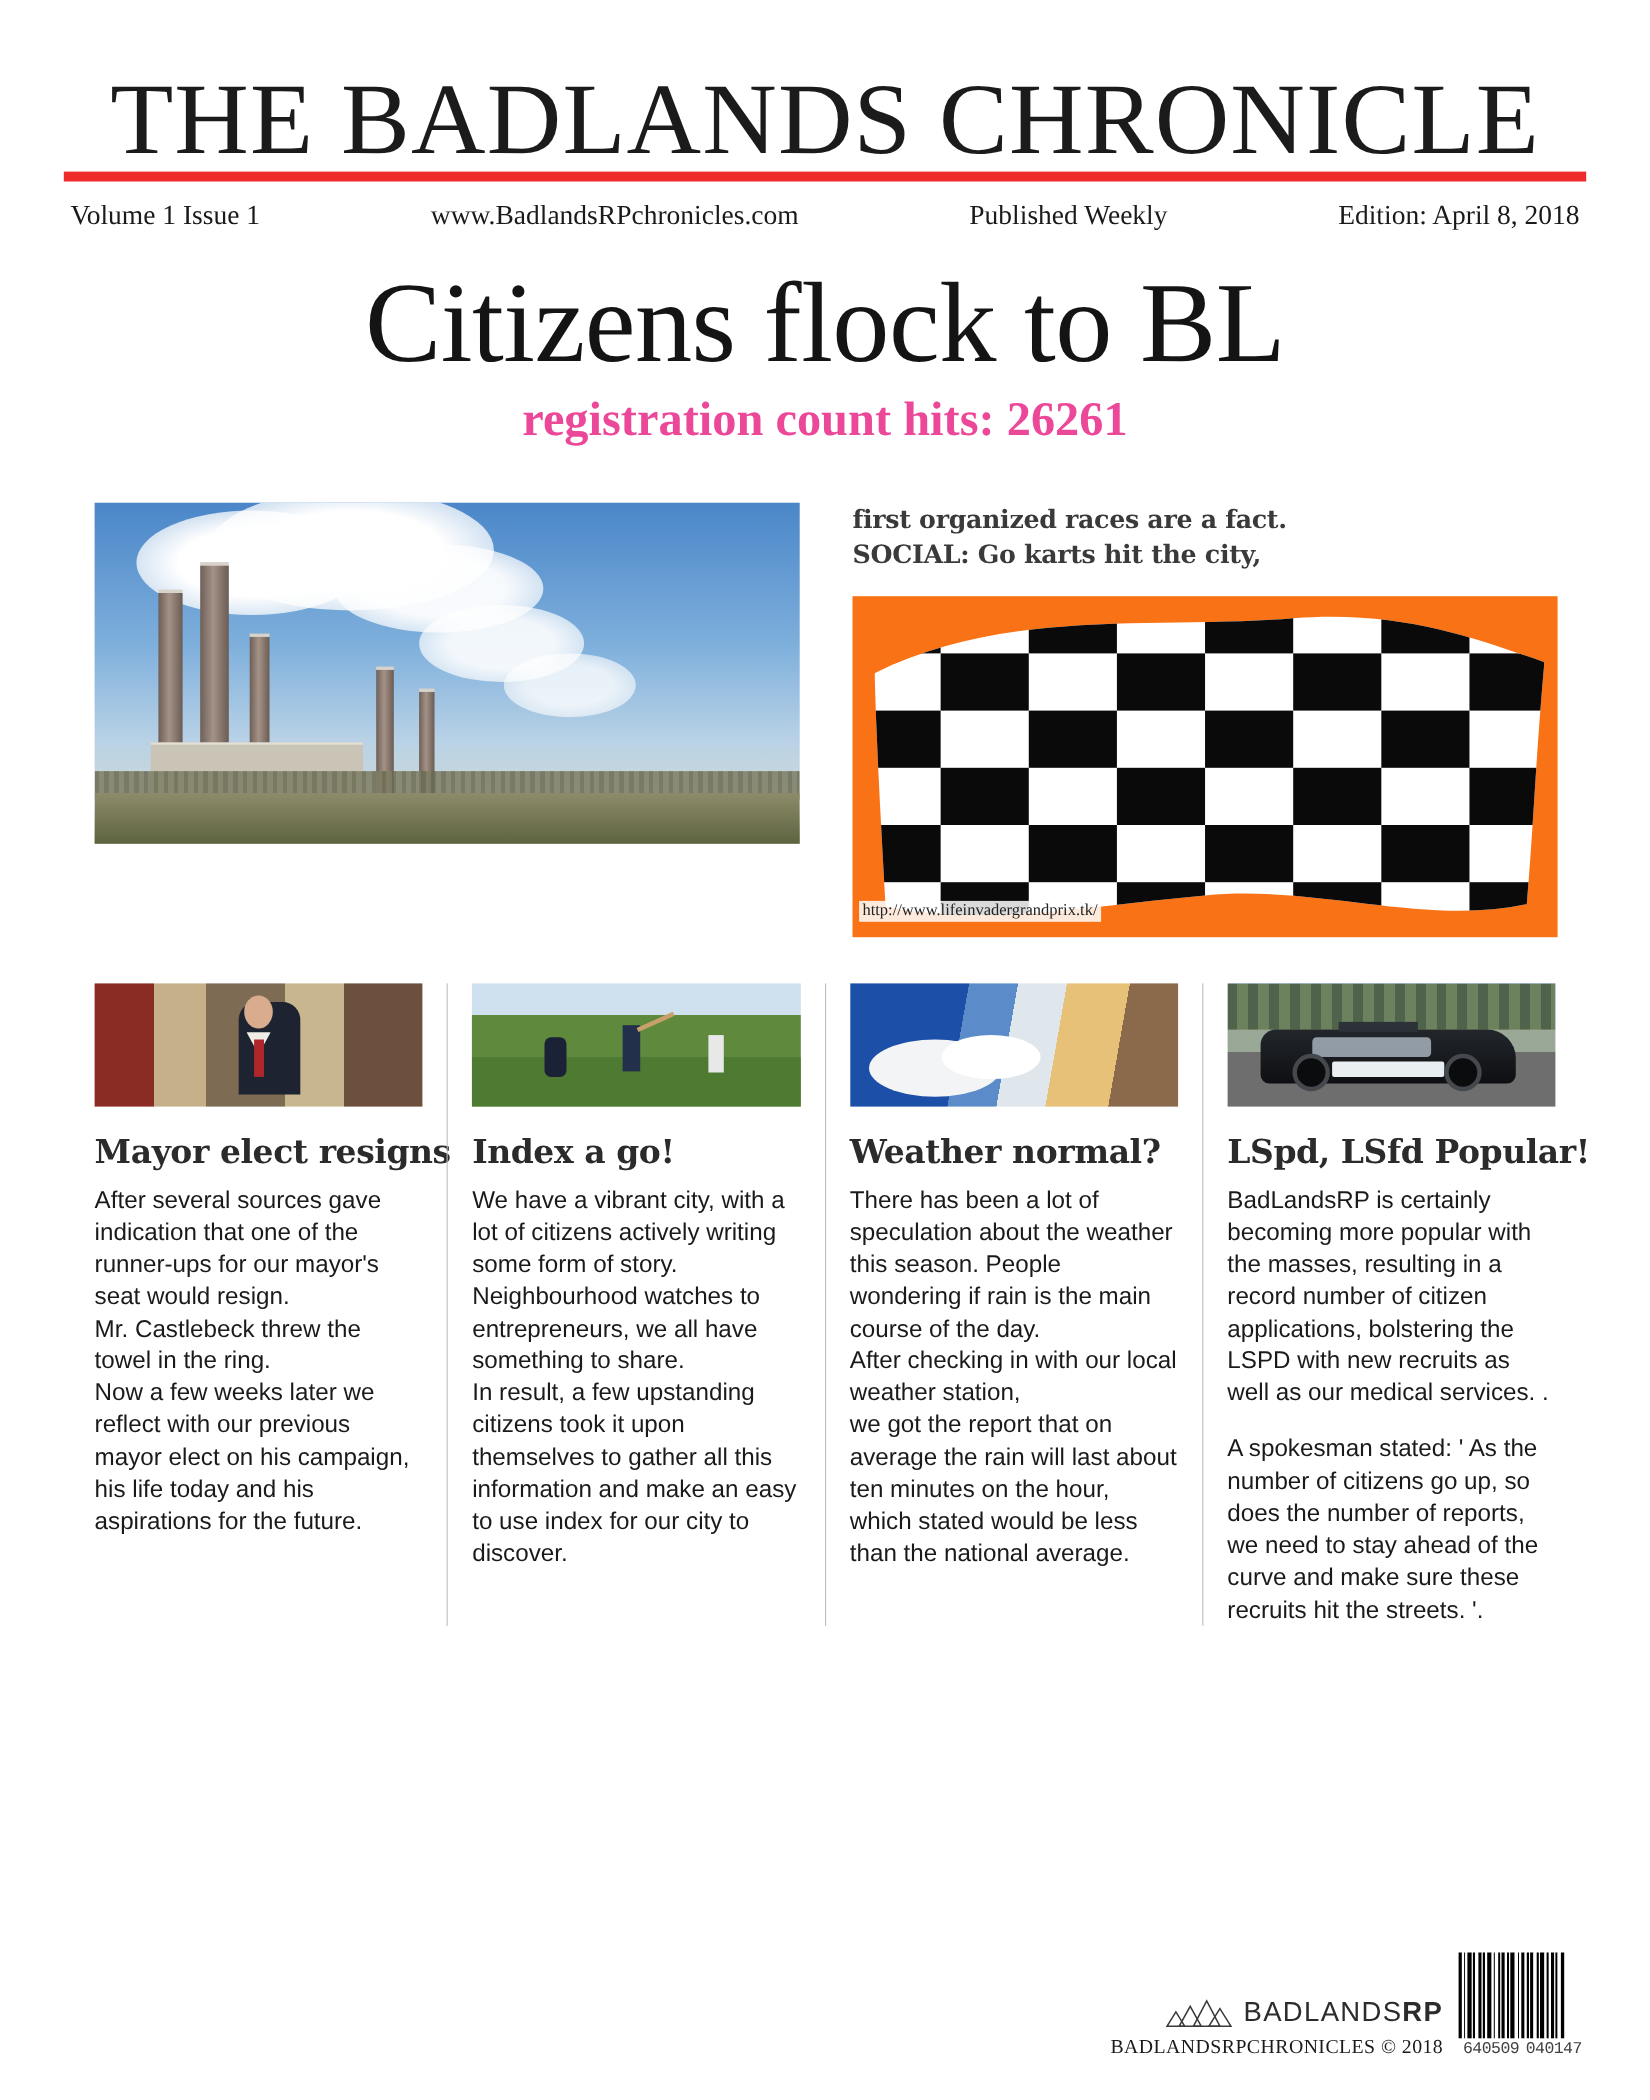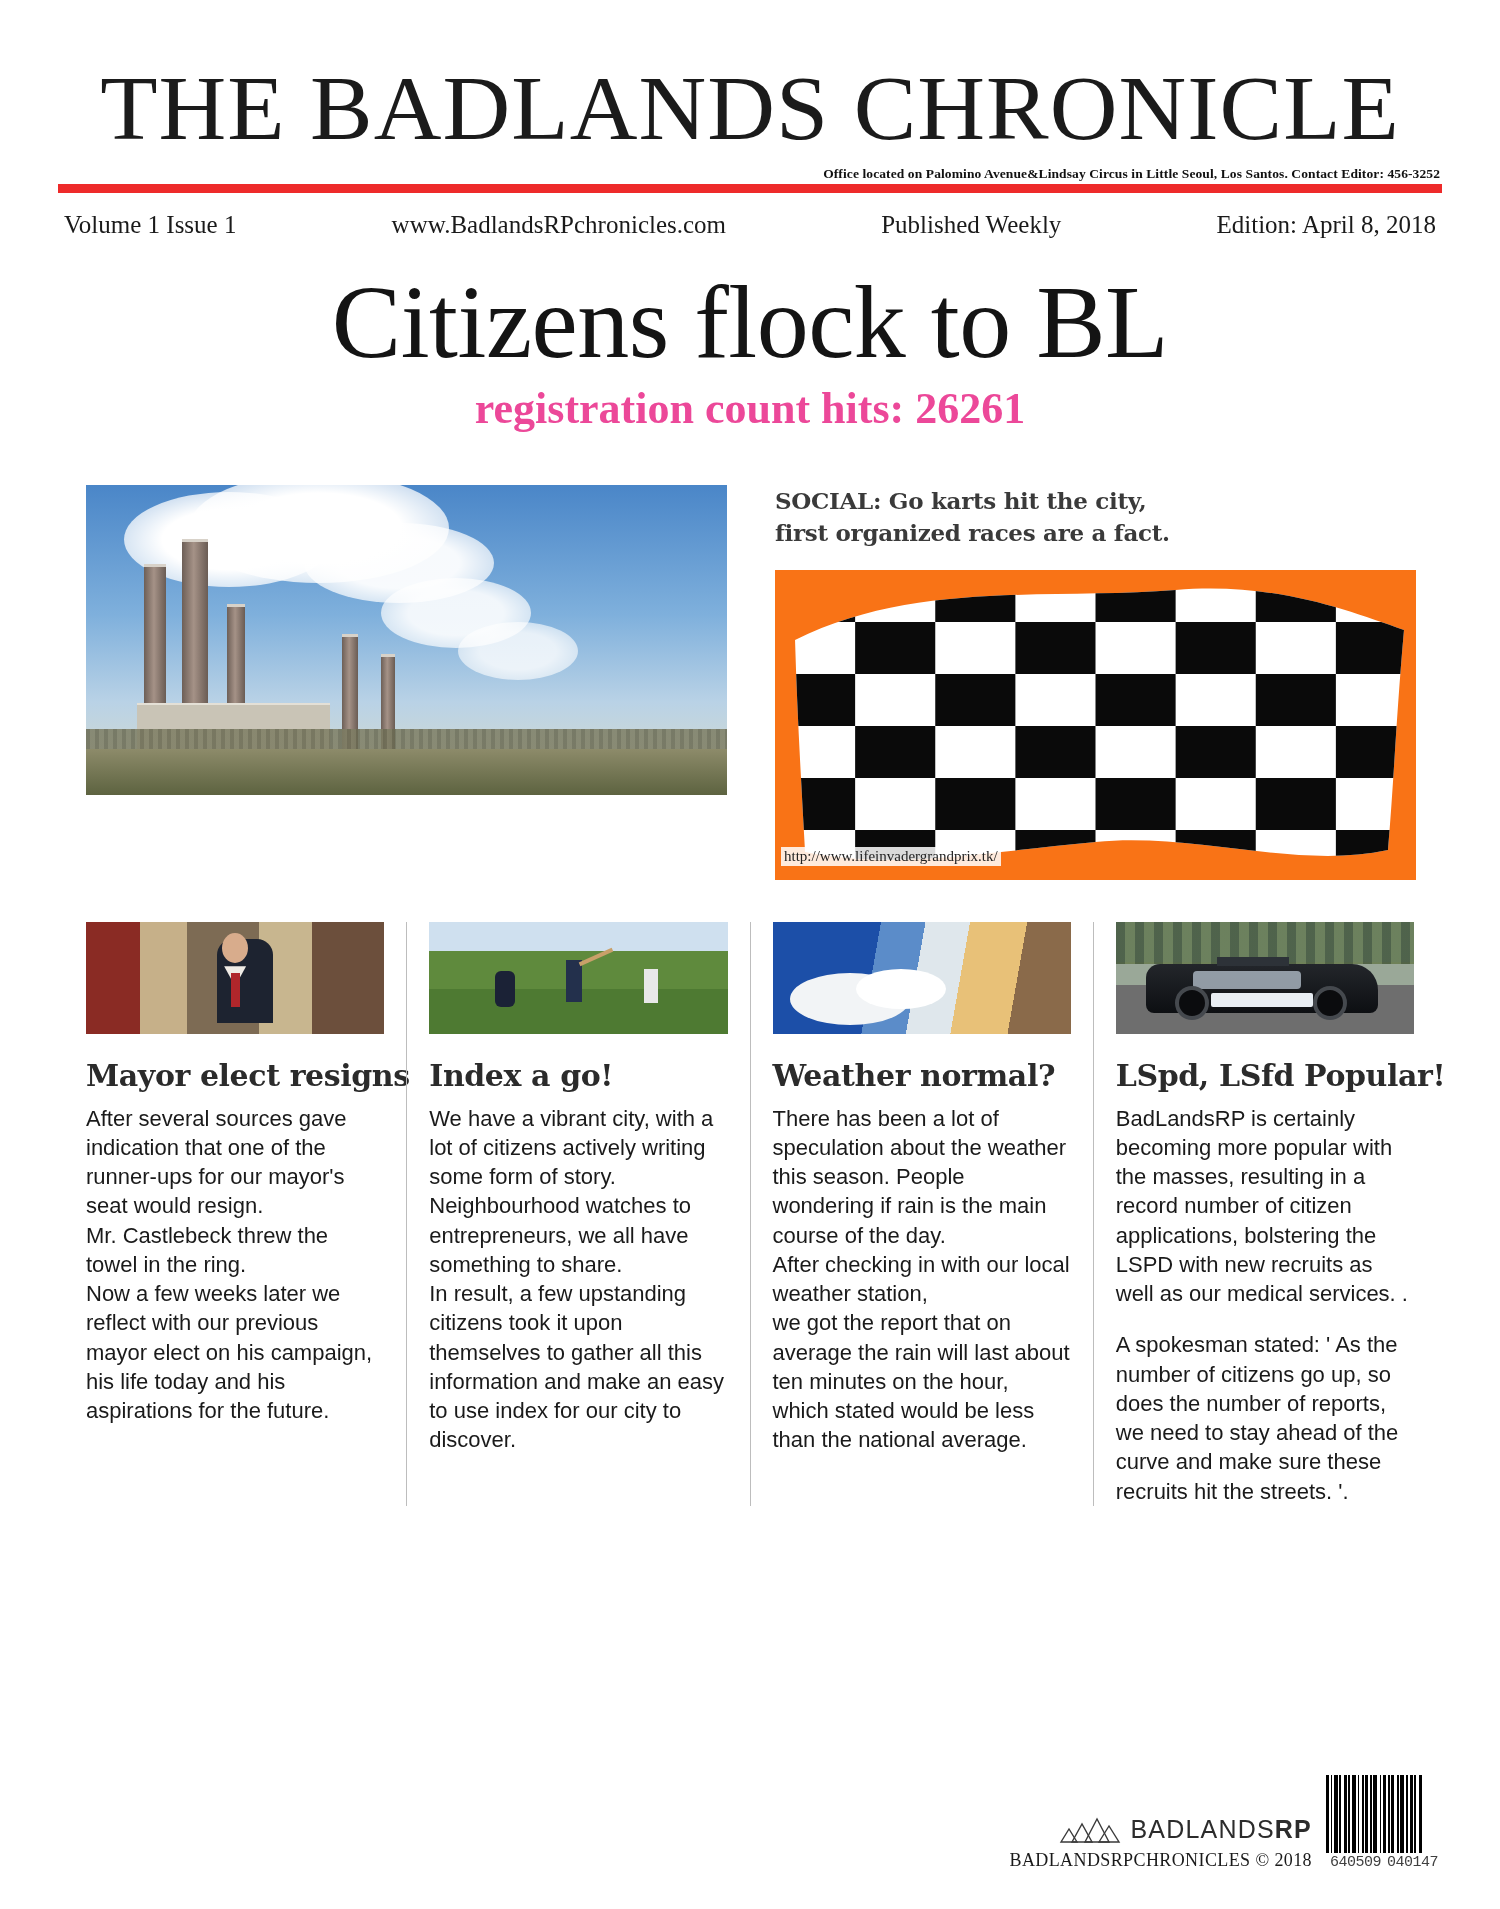--- a/index.html
+++ b/index.html
@@ -319,21 +319,20 @@
     padding: 0 4px;
   }
 </style>
 </head>
 <body>
 
 <div class="page">
 
   <div class="masthead">
     <div class="masthead-title">THE BADLANDS CHRONICLE</div>
-    <div class="office-line">Office  located on Palomino Avenue&amp;Lindsay Circus in Little Seoul, Los Santos. Contact Editor: 456-3252</div>
     <div class="red-rule"></div>
   </div>
 
   <div class="infobar">
     <span class="info-vol">Volume 1  Issue 1</span>
     <span class="info-url">www.BadlandsRPchronicles.com</span>
     <span class="info-pub">Published  Weekly</span>
     <span class="info-ed">Edition: April 8, 2018</span>
   </div>
 
@@ -357,22 +356,22 @@
         <div class="stack" style="left:40%;width:16px;height:120px;"></div>
         <div class="stack" style="left:46%;width:14px;height:100px;"></div>
         <div class="building-ind" style="left:8%;width:30%;height:50px;"></div>
         <div class="treeline"></div>
         <div class="ground-ind"></div>
       </div>
     </div>
 
     <div class="feature">
       <div class="feature-head">
+        <span class="line">first organized races are a fact.</span>
         <span class="line">SOCIAL: Go karts hit the city,</span>
-        <span class="line">first organized races are a fact.</span>
       </div>
       <div class="photo photo-flag">
         <svg class="flag-svg" viewBox="0 0 640 310" preserveAspectRatio="none">
           <defs>
             <clipPath id="flagclip">
               <path d="M20,70 C140,10 280,30 400,20 C500,12 570,40 628,60
                        C620,150 618,210 612,280 C520,300 420,262 320,272
                        C210,282 120,300 30,282 C26,210 22,140 20,70 Z"></path>
             </clipPath>
           </defs>

